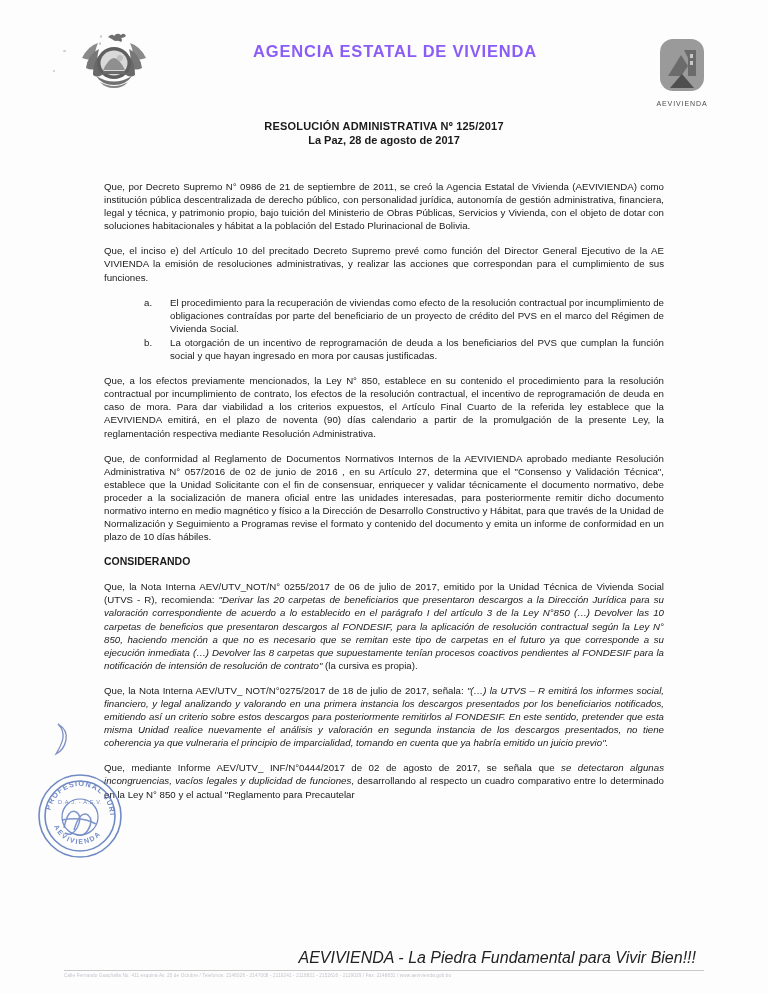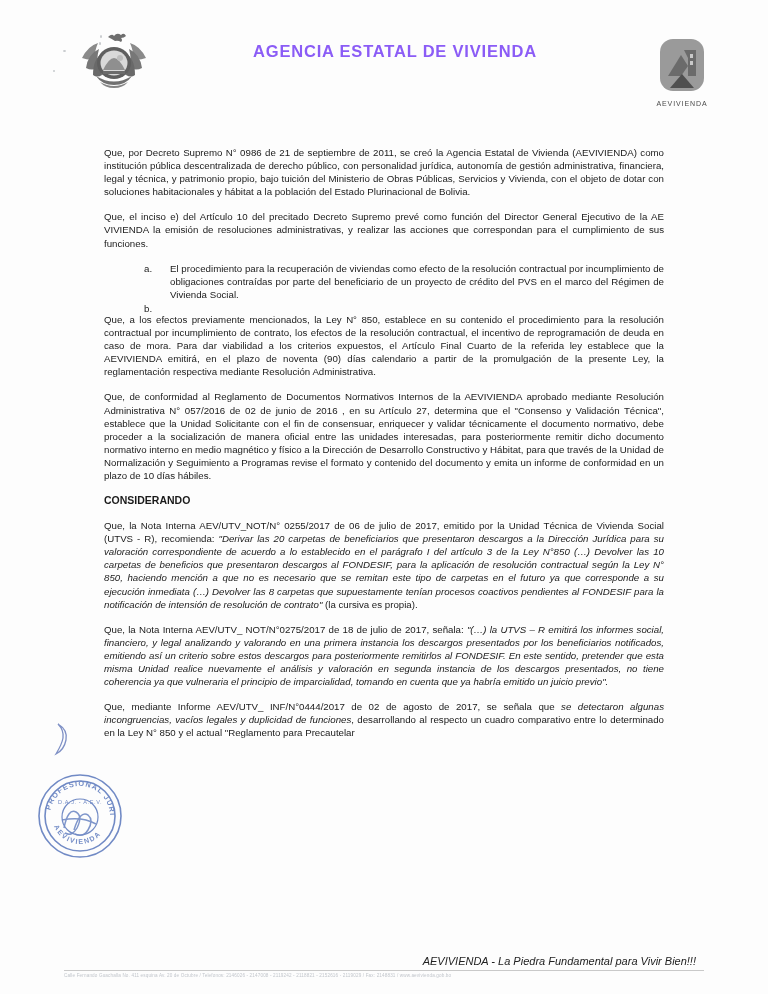--- a/index.html
+++ b/index.html
@@ -165,21 +165,21 @@
   
   .footer {
     position: absolute;
     left: 0;
     right: 0;
     bottom: 16px;
     padding: 0 64px;
   }
   .footer-slogan {
     text-align: right;
-    font-size: 11px;
+    font-size: 16px;
     font-style: italic;
     color: #222;
     padding-right: 8px;
   }
   .footer-rule {
     border-top: 1px solid #c9c9c9;
     margin: 3px 0 2px 0;
   }
   .footer-address {
     font-size: 4.6px;
@@ -238,34 +238,39 @@
         <path d="M20 40 L33 19 L40 30 L33 40 Z" fill="#6b6b6b"></path>
         <path d="M36 14 L48 14 L48 40 L40 40 L40 22 Z" fill="#6b6b6b"></path>
         <rect x="42" y="18" width="3" height="4" fill="#c9c9c9"></rect>
         <rect x="42" y="25" width="3" height="4" fill="#c9c9c9"></rect>
         <path d="M22 52 L34 38 L46 52 Z" fill="#4f4f4f"></path>
       </svg>
       <div class="logo-caption">AEVIVIENDA</div>
     </div>
   </div>
 
+  <div class="res-block">
+    <div class="res-line1">RESOLUCIÓN ADMINISTRATIVA Nº 125/2017</div>
+    <div class="res-line2">La Paz, 28 de agosto de 2017</div>
+  </div>
 
   <div class="body-area">
 
 
     <p class="para">Que, por Decreto Supremo N° 0986 de 21 de septiembre de 2011, se creó la Agencia Estatal de Vivienda (AEVIVIENDA) como institución pública descentralizada de derecho público, con personalidad jurídica, autonomía de gestión administrativa, financiera, legal y técnica, y patrimonio propio, bajo tuición del Ministerio de Obras Públicas, Servicios y Vivienda, con el objeto de dotar con soluciones habitacionales y hábitat a la población del Estado Plurinacional de Bolivia.</p>
     <p class="para">Que, el inciso e) del Artículo 10 del precitado Decreto Supremo prevé como función del Director General Ejecutivo de la AE VIVIENDA la emisión de resoluciones administrativas, y realizar las acciones que correspondan para el cumplimiento de sus funciones.</p>
 
     <ol class="alpha">
       <li>
         <span class="marker">a.</span>
         <span>El procedimiento para la recuperación de viviendas como efecto de la resolución contractual por incumplimiento de obligaciones contraídas por parte del beneficiario de un proyecto de crédito del PVS en el marco del Régimen de Vivienda Social.</span>
       </li>
       <li>
         <span class="marker">b.</span>
+        <span>La otorgación de un incentivo de reprogramación de deuda a los beneficiarios del PVS que cumplan la función social y que hayan ingresado en mora por causas justificadas.</span>
       </li>
     </ol>
 
     <p class="para">Que, a los efectos previamente mencionados, la Ley N° 850, establece en su contenido el procedimiento para la resolución contractual por incumplimiento de contrato, los efectos de la resolución contractual, el incentivo de reprogramación de deuda en caso de mora. Para dar viabilidad a los criterios expuestos, el Artículo Final Cuarto de la referida ley establece que la AEVIVIENDA emitirá, en el plazo de noventa (90) días calendario a partir de la promulgación de la presente Ley, la reglamentación respectiva mediante Resolución Administrativa.</p>
     <p class="para">Que, de conformidad al Reglamento de Documentos Normativos Internos de la AEVIVIENDA aprobado mediante Resolución Administrativa N° 057/2016 de 02 de junio de 2016 , en su Artículo 27, determina que el "Consenso y Validación Técnica", establece que la Unidad Solicitante con el fin de consensuar, enriquecer y validar técnicamente el documento normativo, debe proceder a la socialización de manera oficial entre las unidades interesadas, para posteriormente remitir dicho documento normativo interno en medio magnético y físico a la Dirección de Desarrollo Constructivo y Hábitat, para que través de la Unidad de Normalización y Seguimiento a Programas revise el formato y contenido del documento y emita un informe de conformidad en un plazo de 10 días hábiles.</p>
 
     <div class="sec-head2">CONSIDERANDO</div>
 
     <p class="para"><span>Que, la Nota Interna AEV/UTV_NOT/N° 0255/2017 de 06 de julio de 2017, emitido por la Unidad Técnica de Vivienda Social (UTVS - R), recomienda: </span><span class="it">"Derivar las 20 carpetas de beneficiarios que presentaron descargos a la Dirección Jurídica para su valoración correspondiente de acuerdo a lo establecido en el parágrafo I del artículo 3 de la Ley N°850 (…) Devolver las 10 carpetas de beneficios que presentaron descargos al FONDESIF, para la aplicación de resolución contractual según la Ley N° 850, haciendo mención a que no es necesario que se remitan este tipo de carpetas en el futuro ya que corresponde a su ejecución inmediata (…) Devolver las 8 carpetas que supuestamente tenían procesos coactivos pendientes al FONDESIF para la notificación de intensión de resolución de contrato"</span><span> (la cursiva es propia).</span></p>
 

